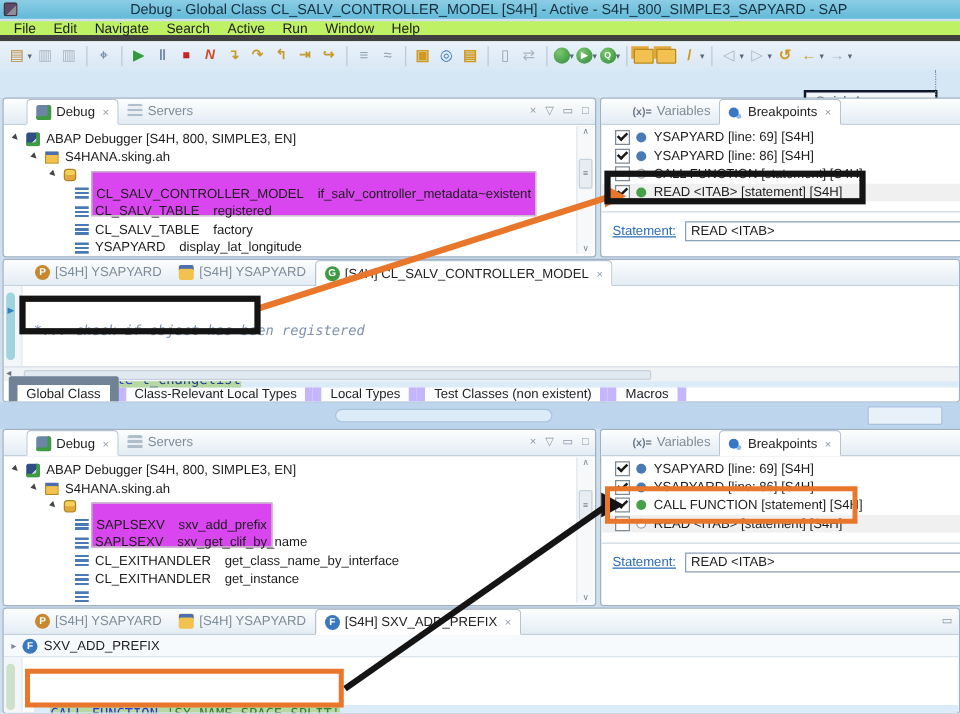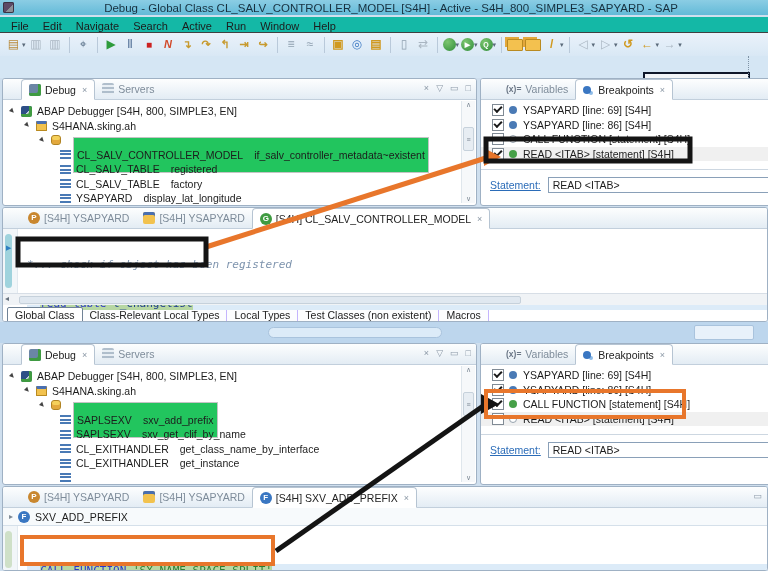--- a/index.html
+++ b/index.html
@@ -4,22 +4,22 @@
 <style>
   html,body{margin:0;padding:0;background:#fff;}
   #screen{position:relative;width:768px;height:571px;overflow:hidden;background:#cfdfee;
     font-family:"Liberation Sans",sans-serif;-webkit-font-smoothing:antialiased;color:#1c1c1c;}
   
   .titlebar{position:absolute;left:0;top:0;width:768px;height:15px;
     background:linear-gradient(#8bcde4,#63bad8);display:flex;align-items:center;}
   .appicon{width:11px;height:11px;margin-left:3px;border-radius:2px;
     background:linear-gradient(135deg,#5d4a66 55%,#8d8f96 55%);box-shadow:inset 0 0 0 1px #3c3344;}
   .title{flex:1;text-align:center;font-size:11.5px;color:#17303f;white-space:nowrap;overflow:hidden;}
-  .menubar{position:absolute;left:0;top:17px;width:768px;height:16px;background:#14b8a6;
-    border-bottom:1px solid #404040;display:flex;align-items:flex-end;padding-left:4px;box-sizing:border-box;}
+  .menubar{position:absolute;left:0;top:17px;width:768px;height:16px;background:#bef264;
+    border-bottom:5px solid #404040;display:flex;align-items:flex-start;padding-left:4px;box-sizing:border-box;}
   .mi{font-size:11px;padding:0 7px;color:#1c1c1c;}
   .toolbar{position:absolute;left:0;top:33px;width:768px;height:23px;
     background:linear-gradient(#eaf2fa,#d9e8f5);display:flex;align-items:center;padding-left:4px;box-sizing:border-box;}
   .tbi{display:inline-flex;align-items:center;justify-content:center;width:17px;height:17px;
     font-size:12px;line-height:17px;margin:0 1px;border-radius:2px;}
   .caret{font-size:7px;color:#5a6a7a;margin:0 1px 0 -1px;}
   .tsep{width:1px;height:16px;background:#b9c9da;margin:0 4px;}
   .ic-new{color:#b98a3a;} .ic-dis{color:#aab6c2;} .ic-std{color:#5d748c;}
   .ic-green{color:#2f9c3c;} .ic-pause{color:#6d87a8;font-weight:bold;} .ic-red{color:#cc2222;font-size:10px;}
   .ic-enn{color:#d24a2a;font-weight:bold;font-style:italic;font-size:11px;}
@@ -51,21 +51,21 @@
   .tree{padding-top:4px;}
   .trow{height:14.5px;display:flex;align-items:center;font-size:10.5px;white-space:nowrap;}
   .ind0{padding-left:7px;} .ind1{padding-left:22px;} .ind2{padding-left:37px;} .ind3{padding-left:57px;}
   .tw{display:inline-block;font-size:6px;color:#444;transform:rotate(45deg);width:8px;margin-right:3px;}
   .ticon{display:inline-block;margin-right:5px;flex:none;}
   .ti-debugger{width:11px;height:11px;border-radius:2px;background:linear-gradient(135deg,#2d4f86 58%,#c7d2e0 58%);box-shadow:inset -3px -3px 0 #3f9b41;}
   .ti-system{width:11px;height:10px;background:#f2c24e;border:1px solid #b98a20;border-top:3px solid #4a6fb0;border-radius:1px;box-sizing:border-box;}
   .ti-session{width:10px;height:10px;background:#f5d05a;border:1px solid #b08324;border-radius:3px;box-shadow:inset 0 -4px 0 #e3a83c;box-sizing:border-box;}
   .ti-stack{width:11px;height:9px;background:repeating-linear-gradient(#4a7ab5 0 2px,transparent 2px 3.5px);}
   .tm{margin-left:11px;}
-  .selwrap{display:inline-flex;align-items:center;background:#22c55e;border:1px solid #c4c4c4;padding:11px 3px;margin-left:-3px;}
+  .selwrap{display:inline-flex;align-items:center;background:#d946ef;border:1px solid #c4c4c4;padding:11px 3px;margin-left:-3px;}
   .vscroll{position:absolute;right:1px;top:22px;bottom:2px;width:13px;background:#f6f8fa;border-left:1px solid #dfe6ec;
     display:flex;flex-direction:column;align-items:center;font-size:7px;color:#7c8894;}
   .sb-thumb{width:11px;height:24px;background:#e7edf3;border:1px solid #c6d1db;border-radius:2px;margin-top:18px;
     display:flex;align-items:center;justify-content:center;font-size:7px;box-sizing:border-box;}
   .sb-down{margin-top:auto;}
   
   .bplist{padding-top:3px;}
   .bprow{height:14.5px;display:flex;align-items:center;font-size:10.5px;padding-left:11px;white-space:nowrap;}
   .bprow.rowsel{background:#f0f0f0;}
   .cbx{width:10px;height:10px;border:1px solid #808a94;background:#fff;margin-right:5px;flex:none;box-sizing:content-box;}
@@ -90,21 +90,21 @@
   .ip{position:absolute;left:3px;font-size:7px;color:#2e7fc1;}
   .codes{font-family:"DejaVu Sans Mono",monospace;font-size:11px;line-height:13px;white-space:pre;padding:3px 0 0 24px;}
   .codeline{height:13px;}
   .cur{background:#dcebf8;margin-right:-24px;padding-right:24px;}
   .hl{background:#b7d7a3;}
   .kw{color:#2b36c9;} .idt{color:#1d3c8f;} .cmt{color:#7d93ad;font-style:italic;} .str{color:#2e7d32;}
   .hscroll{height:11px;background:#f0f3f6;border-top:1px solid #d7dee6;position:relative;font-size:8px;color:#67727e;}
   .sb-left{position:absolute;left:2px;top:0;}
   .hthumb{position:absolute;left:16px;top:2px;width:500px;height:6px;background:#e0e8f0;border:1px solid #c6d1db;border-radius:2px;}
   .classtabs{height:19px;background:#fff;display:flex;align-items:center;padding-left:4px;font-size:10.5px;}
-  .ctab{border:1px solid #c4b5fd;background:#fcfdfe;color:#222;padding:1px 7px;margin-right:-1px;}
+  .ctab{border:7px solid #c4b5fd;background:#fcfdfe;color:#222;padding:1px 7px;margin-right:-1px;}
   .ctab.active{background:#fff;border-color:#6f8296;position:relative;z-index:1;border-radius:2px;}
   .breadcrumb{height:17px;display:flex;align-items:center;gap:5px;background:#f7fafc;
     border-bottom:1px solid #d5e0ea;font-size:10.5px;padding-left:6px;}
   .bc-arrow{font-size:8px;color:#7c8894;}
   
   .divider{position:absolute;left:0;top:322px;width:768px;height:21px;background:#bdd6ed;}
   .dhandle{position:absolute;left:268px;top:5px;width:172px;height:9px;background:#dcebf8;border:1px solid #a9c3dd;border-radius:6px;}
   .dbox{position:absolute;left:694px;top:3px;width:58px;height:13px;background:#e8f1fa;border:1px solid #a9c3dd;border-radius:2px;}
   
   #ann{position:absolute;left:0;top:0;width:768px;height:571px;pointer-events:none;z-index:50;}

